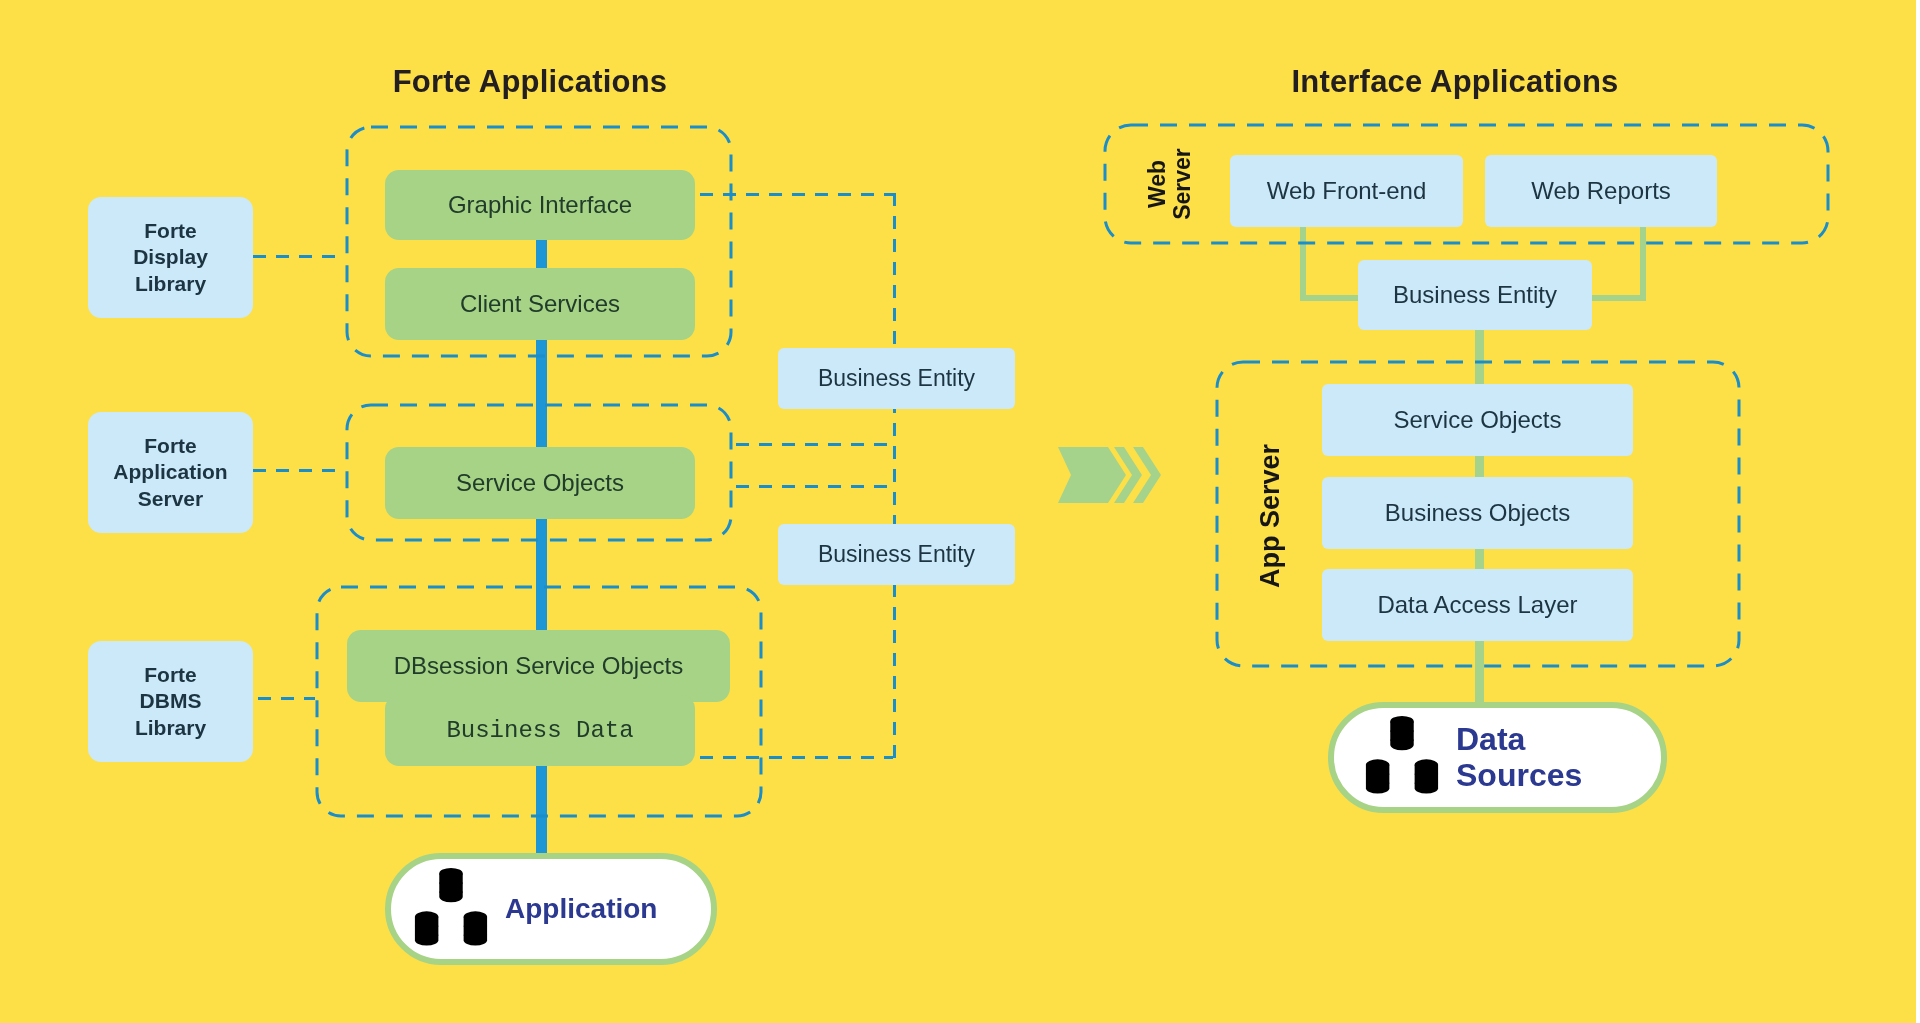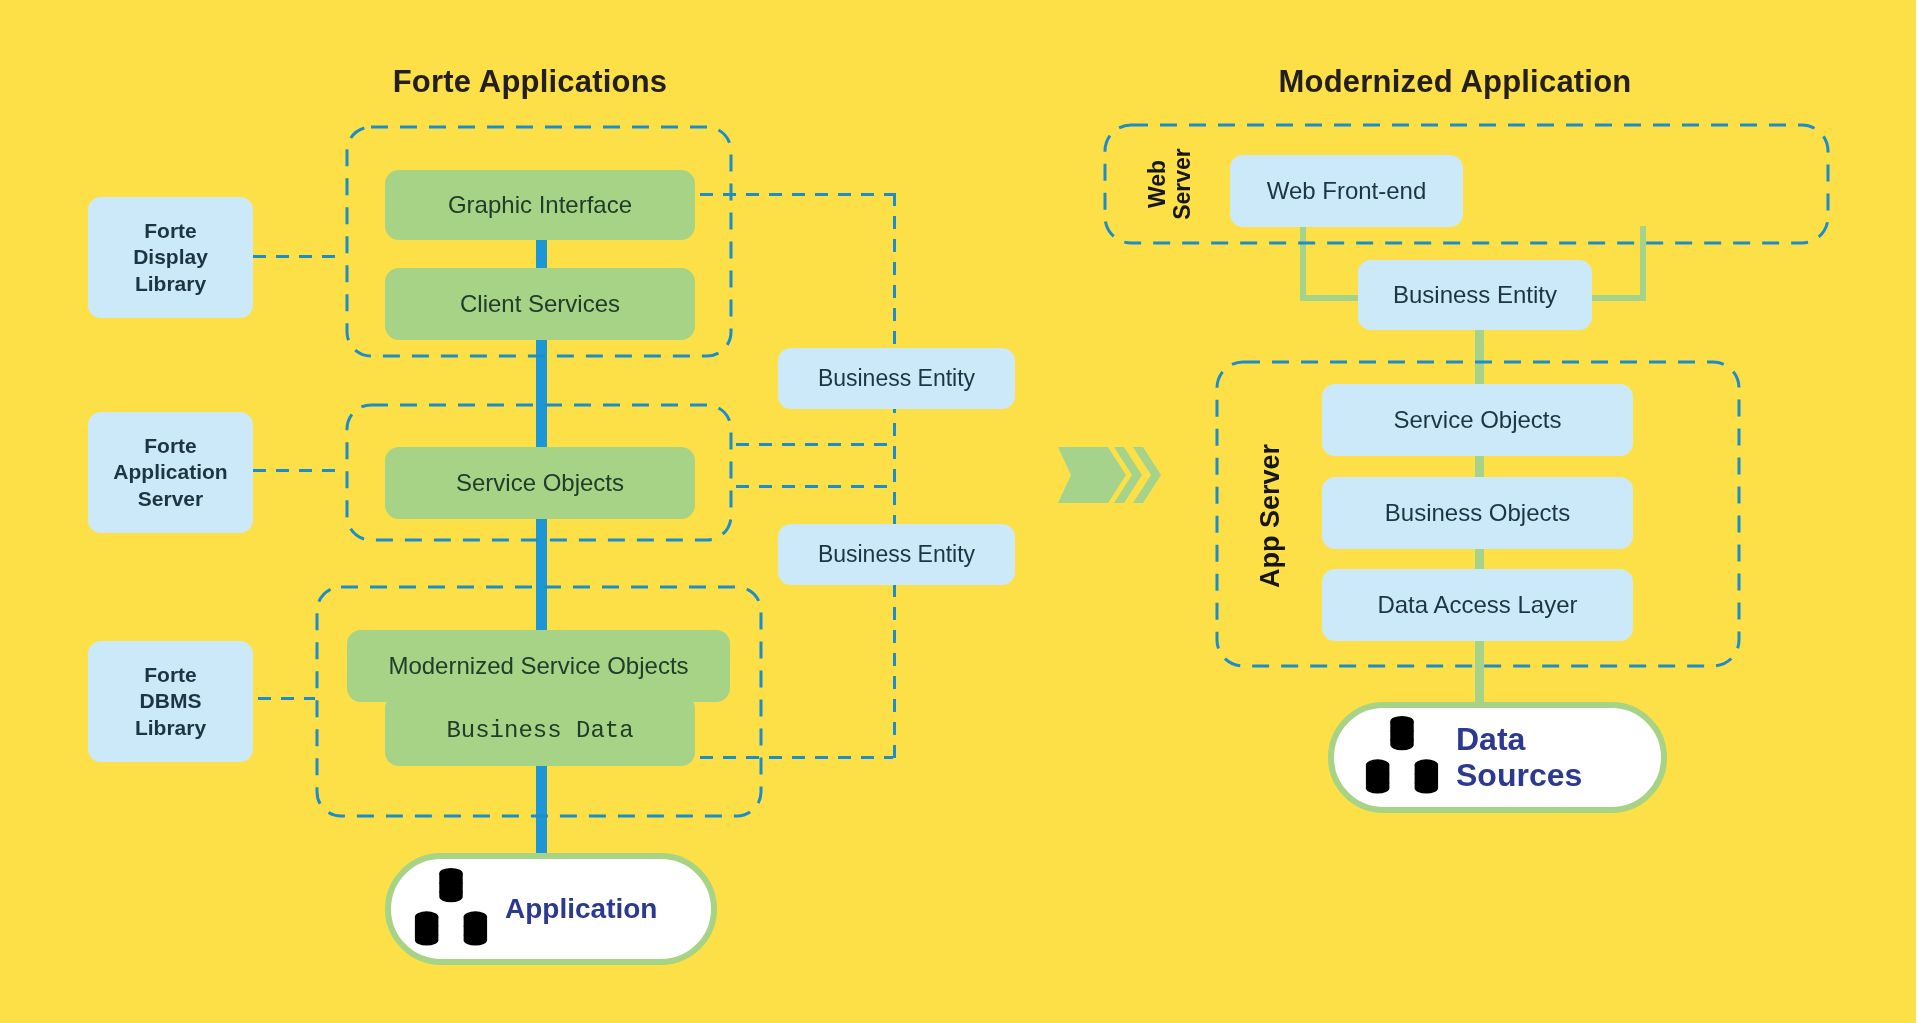--- a/index.html
+++ b/index.html
@@ -10,21 +10,21 @@
     color:var(--title-text);letter-spacing:.2px;}
 
   
   .cont{position:absolute;overflow:visible;}
   .cont rect{fill:none;stroke:var(--dashed-blue);stroke-width:3;stroke-dasharray:17 12;}
 
   
   .gbox,.bbox{position:absolute;display:flex;align-items:center;justify-content:center;
     text-align:center;}
   .gbox{background:var(--green-fill);border-radius:14px;color:var(--green-box-text);font-size:24px;margin-top:12px;}
-  .bbox{background:var(--light-blue-fill);border-radius:13px;color:var(--box-text-dark);font-size:23px;}
+  .bbox{background:var(--light-blue-fill);border-radius:6px;color:var(--box-text-dark);font-size:23px;}
 
   .side-label{position:absolute;left:88px;width:165px;height:121px;
     background:var(--light-blue-fill);border-radius:13px;color:var(--box-text-dark);
     display:flex;align-items:center;justify-content:center;font-size:21px;line-height:1.26;
     text-align:center;font-weight:bold;}
   .side-label span{display:block;}
 
   
   .dash-h{position:absolute;height:3px;
     background:repeating-linear-gradient(90deg,var(--dashed-blue) 0 13px,transparent 13px 23px);}
@@ -100,21 +100,21 @@
   <svg class="cont" style="left:345px;top:403px;" width="388" height="139">
     <rect x="2" y="2" width="384" height="135" rx="24"></rect>
   </svg>
   <svg class="cont" style="left:315px;top:585px;" width="448" height="233">
     <rect x="2" y="2" width="444" height="229" rx="24"></rect>
   </svg>
 
   <div class="gbox" style="left:385px;top:158px;width:310px;height:70px;">Graphic Interface</div>
   <div class="gbox" style="left:385px;top:256px;width:310px;height:72px;">Client Services</div>
   <div class="gbox" style="left:385px;top:435px;width:310px;height:72px;">Service Objects</div>
-  <div class="gbox" style="left:347px;top:618px;width:383px;height:72px;">Modernized Service Objects</div>
+  <div class="gbox" style="left:347px;top:618px;width:383px;height:72px;">DBsession Service Objects</div>
   <div class="gbox" style="left:385px;top:683px;width:310px;height:71px;font-family:Liberation Mono, monospace;">Business Data</div>
 
   <div class="side-label" style="top:197px;">
     <div>
       <span>Forte</span>
       <span>Display</span>
       <span>Library</span>
     </div>
   </div>
   <div class="side-label" style="top:412px;">
@@ -141,38 +141,39 @@
     </svg>
     <div class="ptext" style="font-size:28px;">Application</div>
   </div>
 
   <svg class="arrow" width="113" height="58" viewBox="0 0 113 58">
     <polygon points="10,1 60,1 78,29 60,57 10,57 23,29"></polygon>
     <polygon points="66,1 76,1 94,29 76,57 66,57 84,29"></polygon>
     <polygon points="85,1 95,1 113,29 95,57 85,57 103,29"></polygon>
   </svg>
 
-  <div class="title" style="left:1225px;top:64px;width:460px;">Modernized Application</div>
+  <div class="title" style="left:1225px;top:64px;width:460px;">Interface Applications</div>
 
   <div class="green-line" style="left:1300px;top:226px;width:6px;height:75px;"></div>
   <div class="green-line" style="left:1640px;top:226px;width:6px;height:75px;"></div>
   <div class="green-line" style="left:1300px;top:295px;width:64px;height:6px;"></div>
   <div class="green-line" style="left:1586px;top:295px;width:60px;height:6px;"></div>
   <div class="green-line" style="left:1475px;top:328px;width:9px;height:374px;"></div>
 
   <svg class="cont" style="left:1103px;top:123px;" width="727" height="122">
     <rect x="2" y="2" width="723" height="118" rx="26"></rect>
   </svg>
   <div class="vlabel" style="left:1070px;top:144px;width:200px;height:80px;font-size:23px;">
     <div class="two">
       <span style="display:block">Web</span>
       <span style="display:block">Server</span>
     </div>
   </div>
   <div class="bbox" style="left:1230px;top:155px;width:233px;height:72px;font-size:24px;">Web Front-end</div>
+  <div class="bbox" style="left:1485px;top:155px;width:232px;height:72px;font-size:24px;">Web Reports</div>
 
   <div class="bbox" style="left:1358px;top:260px;width:234px;height:70px;font-size:24px;">Business Entity</div>
 
   <svg class="cont" style="left:1215px;top:360px;" width="526" height="308">
     <rect x="2" y="2" width="522" height="304" rx="26"></rect>
   </svg>
   <div class="vlabel" style="left:1160px;top:486px;width:220px;height:60px;font-size:27px;">
     <span>App Server</span>
   </div>
   <div class="bbox" style="left:1322px;top:384px;width:311px;height:72px;font-size:24px;">Service Objects</div>

